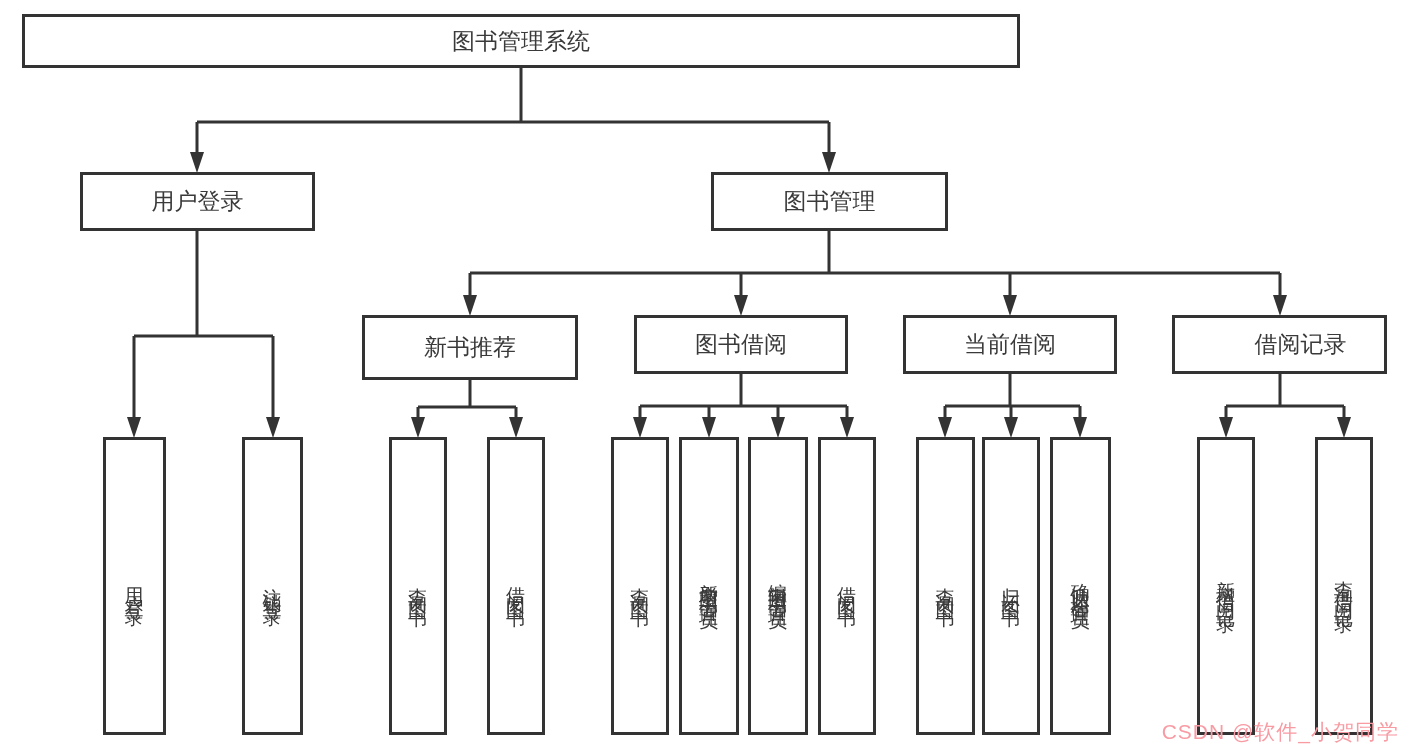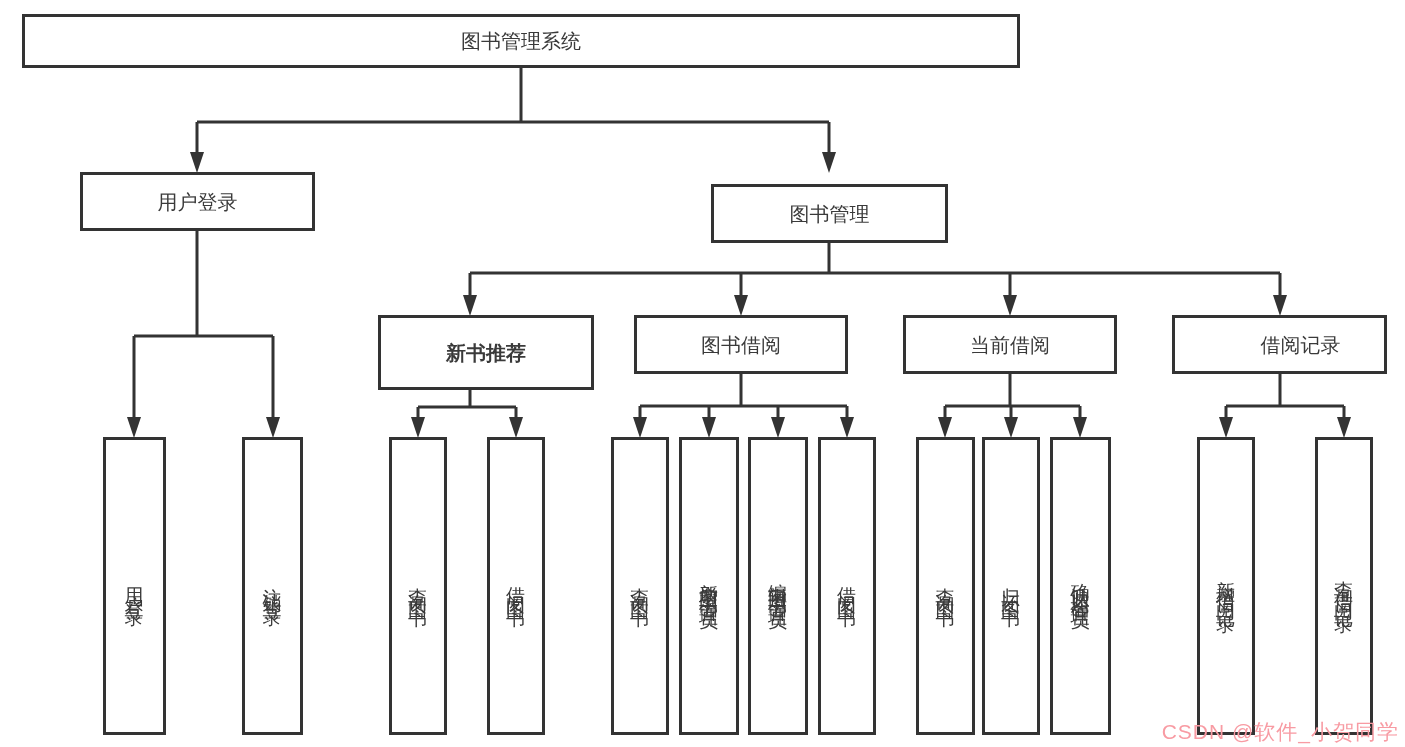--- a/index.html
+++ b/index.html
@@ -16,21 +16,21 @@
   svg .ar { fill: var(--line, #333333); stroke: none; }
   .node {
     position: absolute;
     box-sizing: border-box;
     border: 3px solid var(--line, #333333);
     background: #ffffff;
     display: flex;
     align-items: center;
     justify-content: center;
     color: var(--text, #3a3a3a);
-    font-size: 20px;
+    font-size: 23px;
     text-align: center;
     line-height: 1;
   }
   .node.v {
     writing-mode: vertical-rl;
     text-orientation: mixed;
     letter-spacing: 7px;
     font-size: 19px;
   }
   .node.v.tight { letter-spacing: 4px; }
@@ -83,23 +83,23 @@
     <polygon class="ar" points="1073,417 1087,417 1080,438"></polygon>
 
     <path class="ln" d="M1280,374 V406 M1226,406 H1344 M1226,406 V419 M1344,406 V419"></path>
     <polygon class="ar" points="1219,417 1233,417 1226,438"></polygon>
     <polygon class="ar" points="1337,417 1351,417 1344,438"></polygon>
   </svg>
 
   <div class="node" style="left:22px; top:14px; width:998px; height:54px;">图书管理系统</div>
 
   <div class="node" style="left:80px; top:172px; width:235px; height:59px;">用户登录</div>
-  <div class="node" style="left:711px; top:172px; width:237px; height:59px;margin-top:12px;">图书管理</div>
+  <div class="node" style="left:711px; top:172px; width:237px; height:59px;">图书管理</div>
 
-  <div class="node" style="left:378px; top:315px; width:216px; height:75px;font-weight:bold;">新书推荐</div>
+  <div class="node" style="left:362px; top:315px; width:216px; height:65px;">新书推荐</div>
   <div class="node" style="left:634px; top:315px; width:214px; height:59px;">图书借阅</div>
   <div class="node" style="left:903px; top:315px; width:214px; height:59px;">当前借阅</div>
   <div class="node" style="left:1172px; top:315px; width:215px; height:59px;padding-left:42px;">借阅记录</div>
 
   <div class="node v" style="left:103px; top:437px; width:63px; height:298px;">用户登录</div>
   <div class="node v" style="left:242px; top:437px; width:61px; height:298px;">注销登录</div>
 
   <div class="node v" style="left:389px; top:437px; width:58px; height:298px;">查询图书</div>
   <div class="node v" style="left:487px; top:437px; width:58px; height:298px;">借阅图书</div>
 

